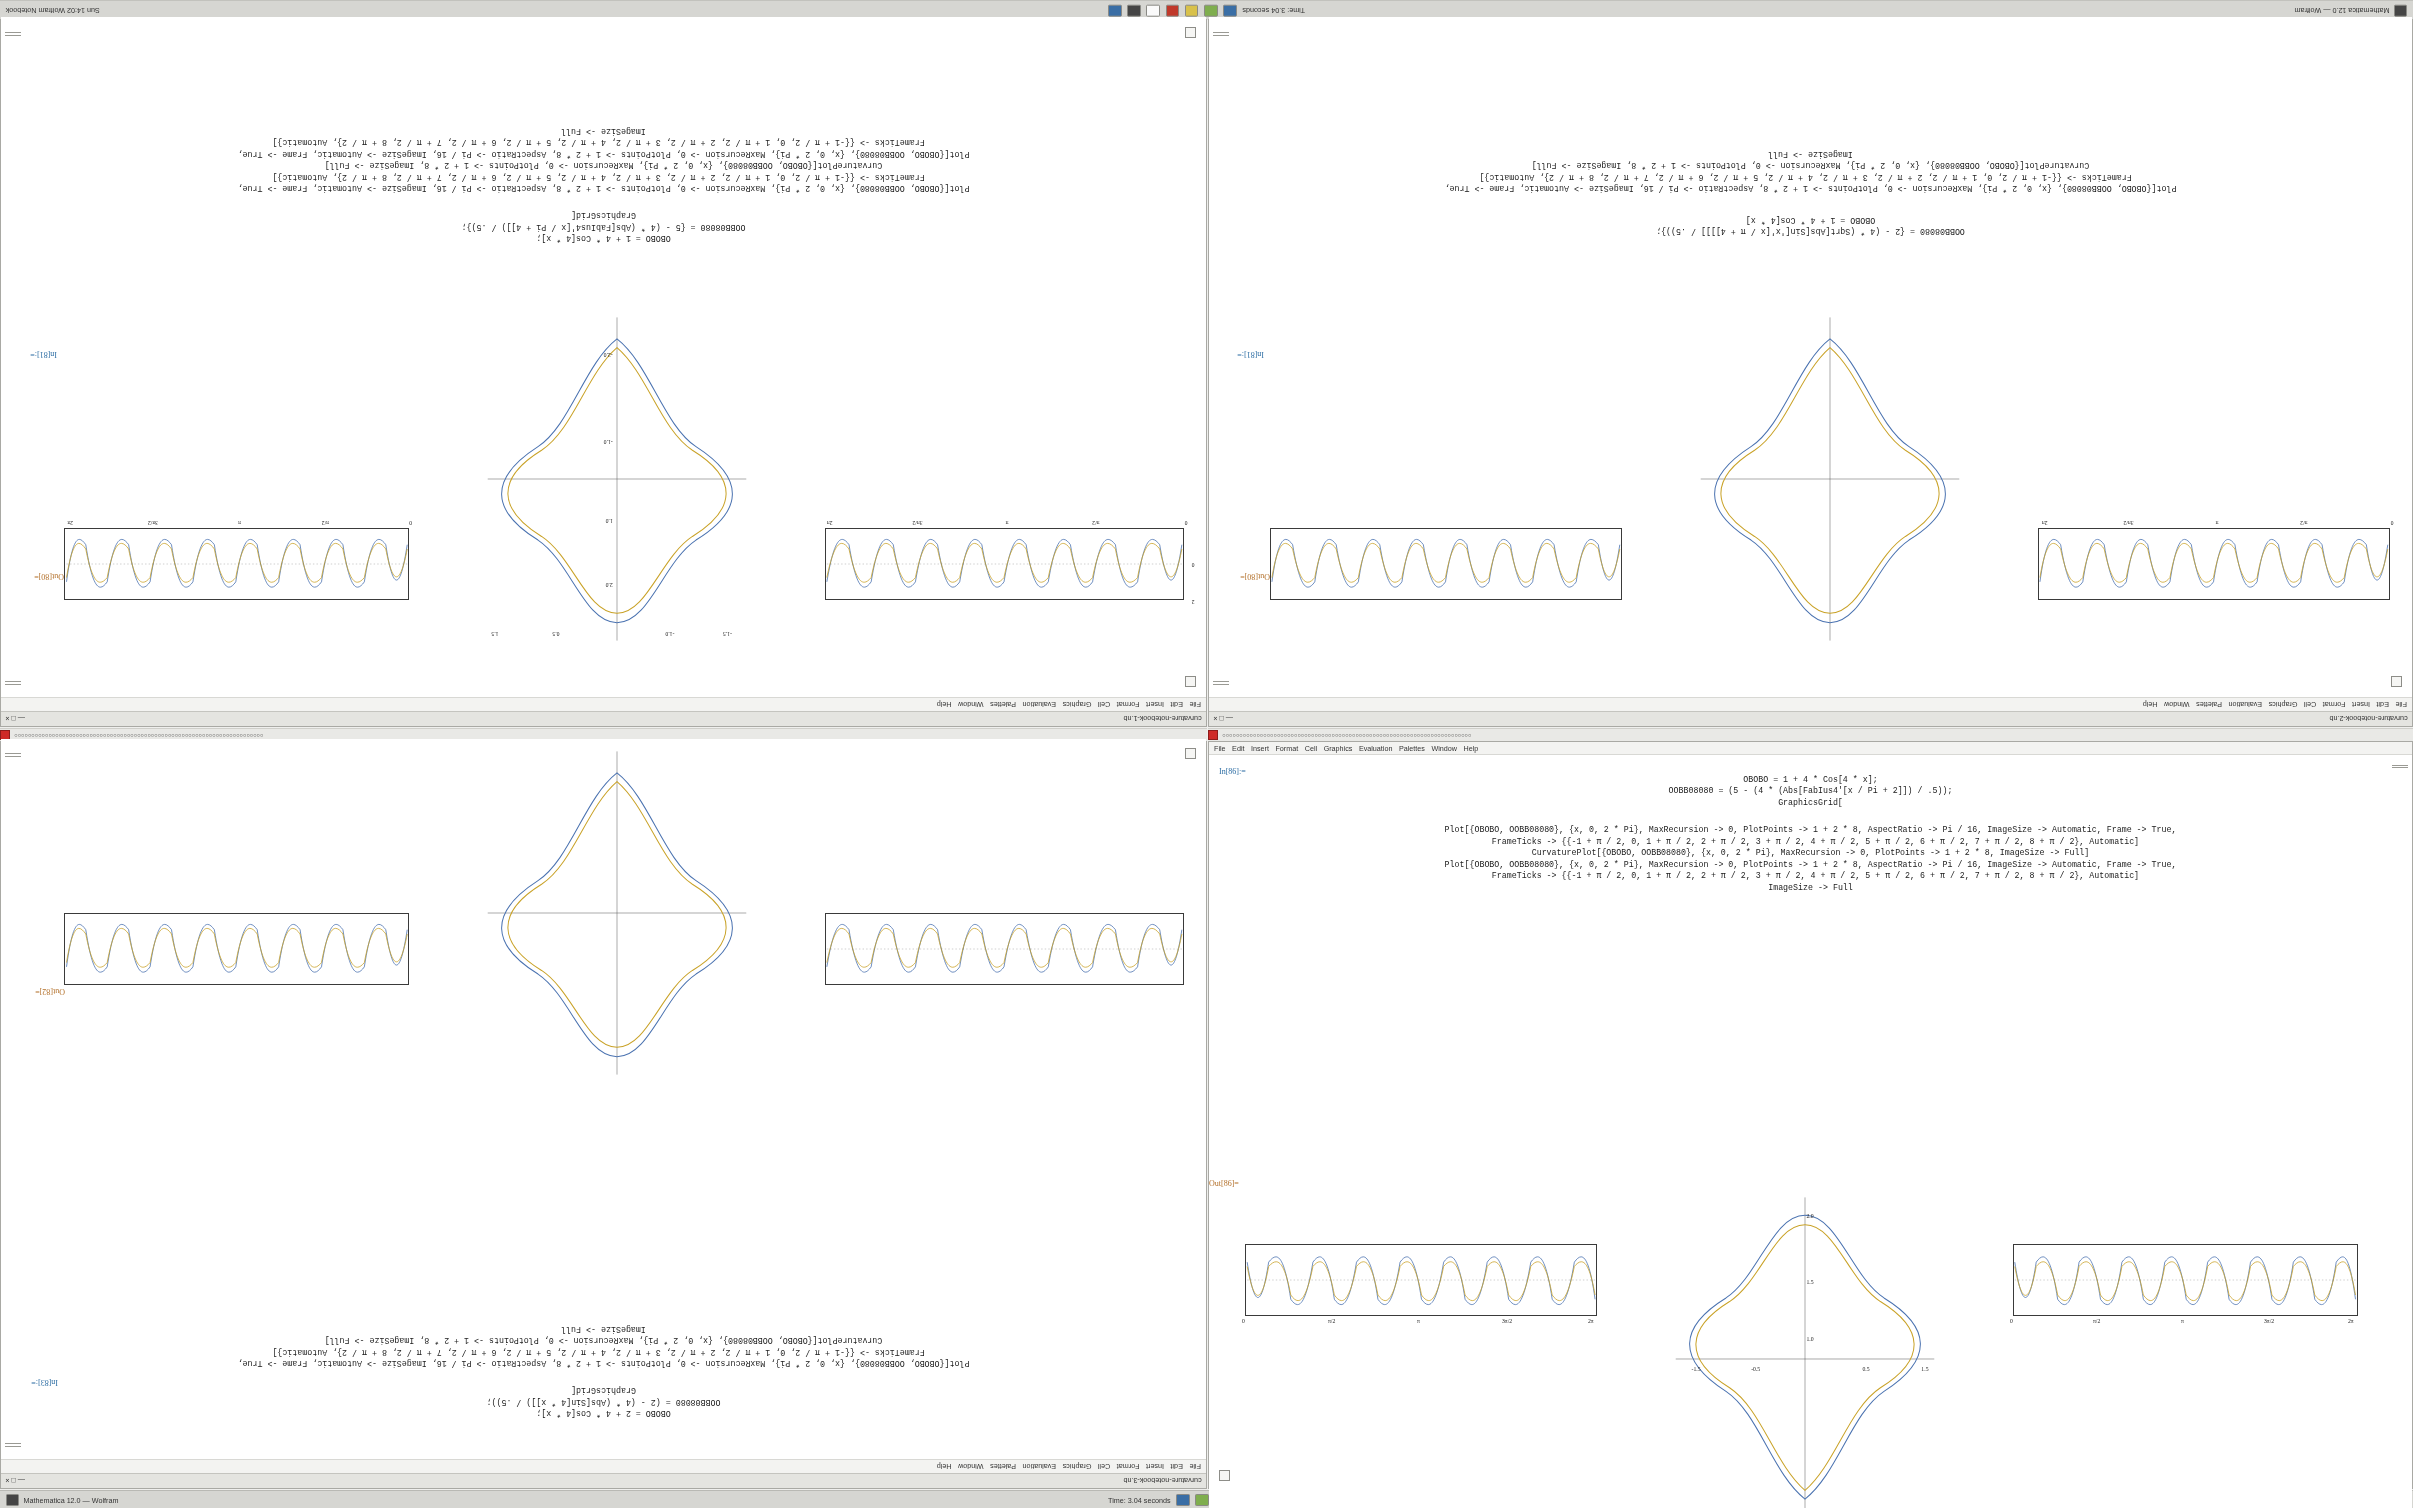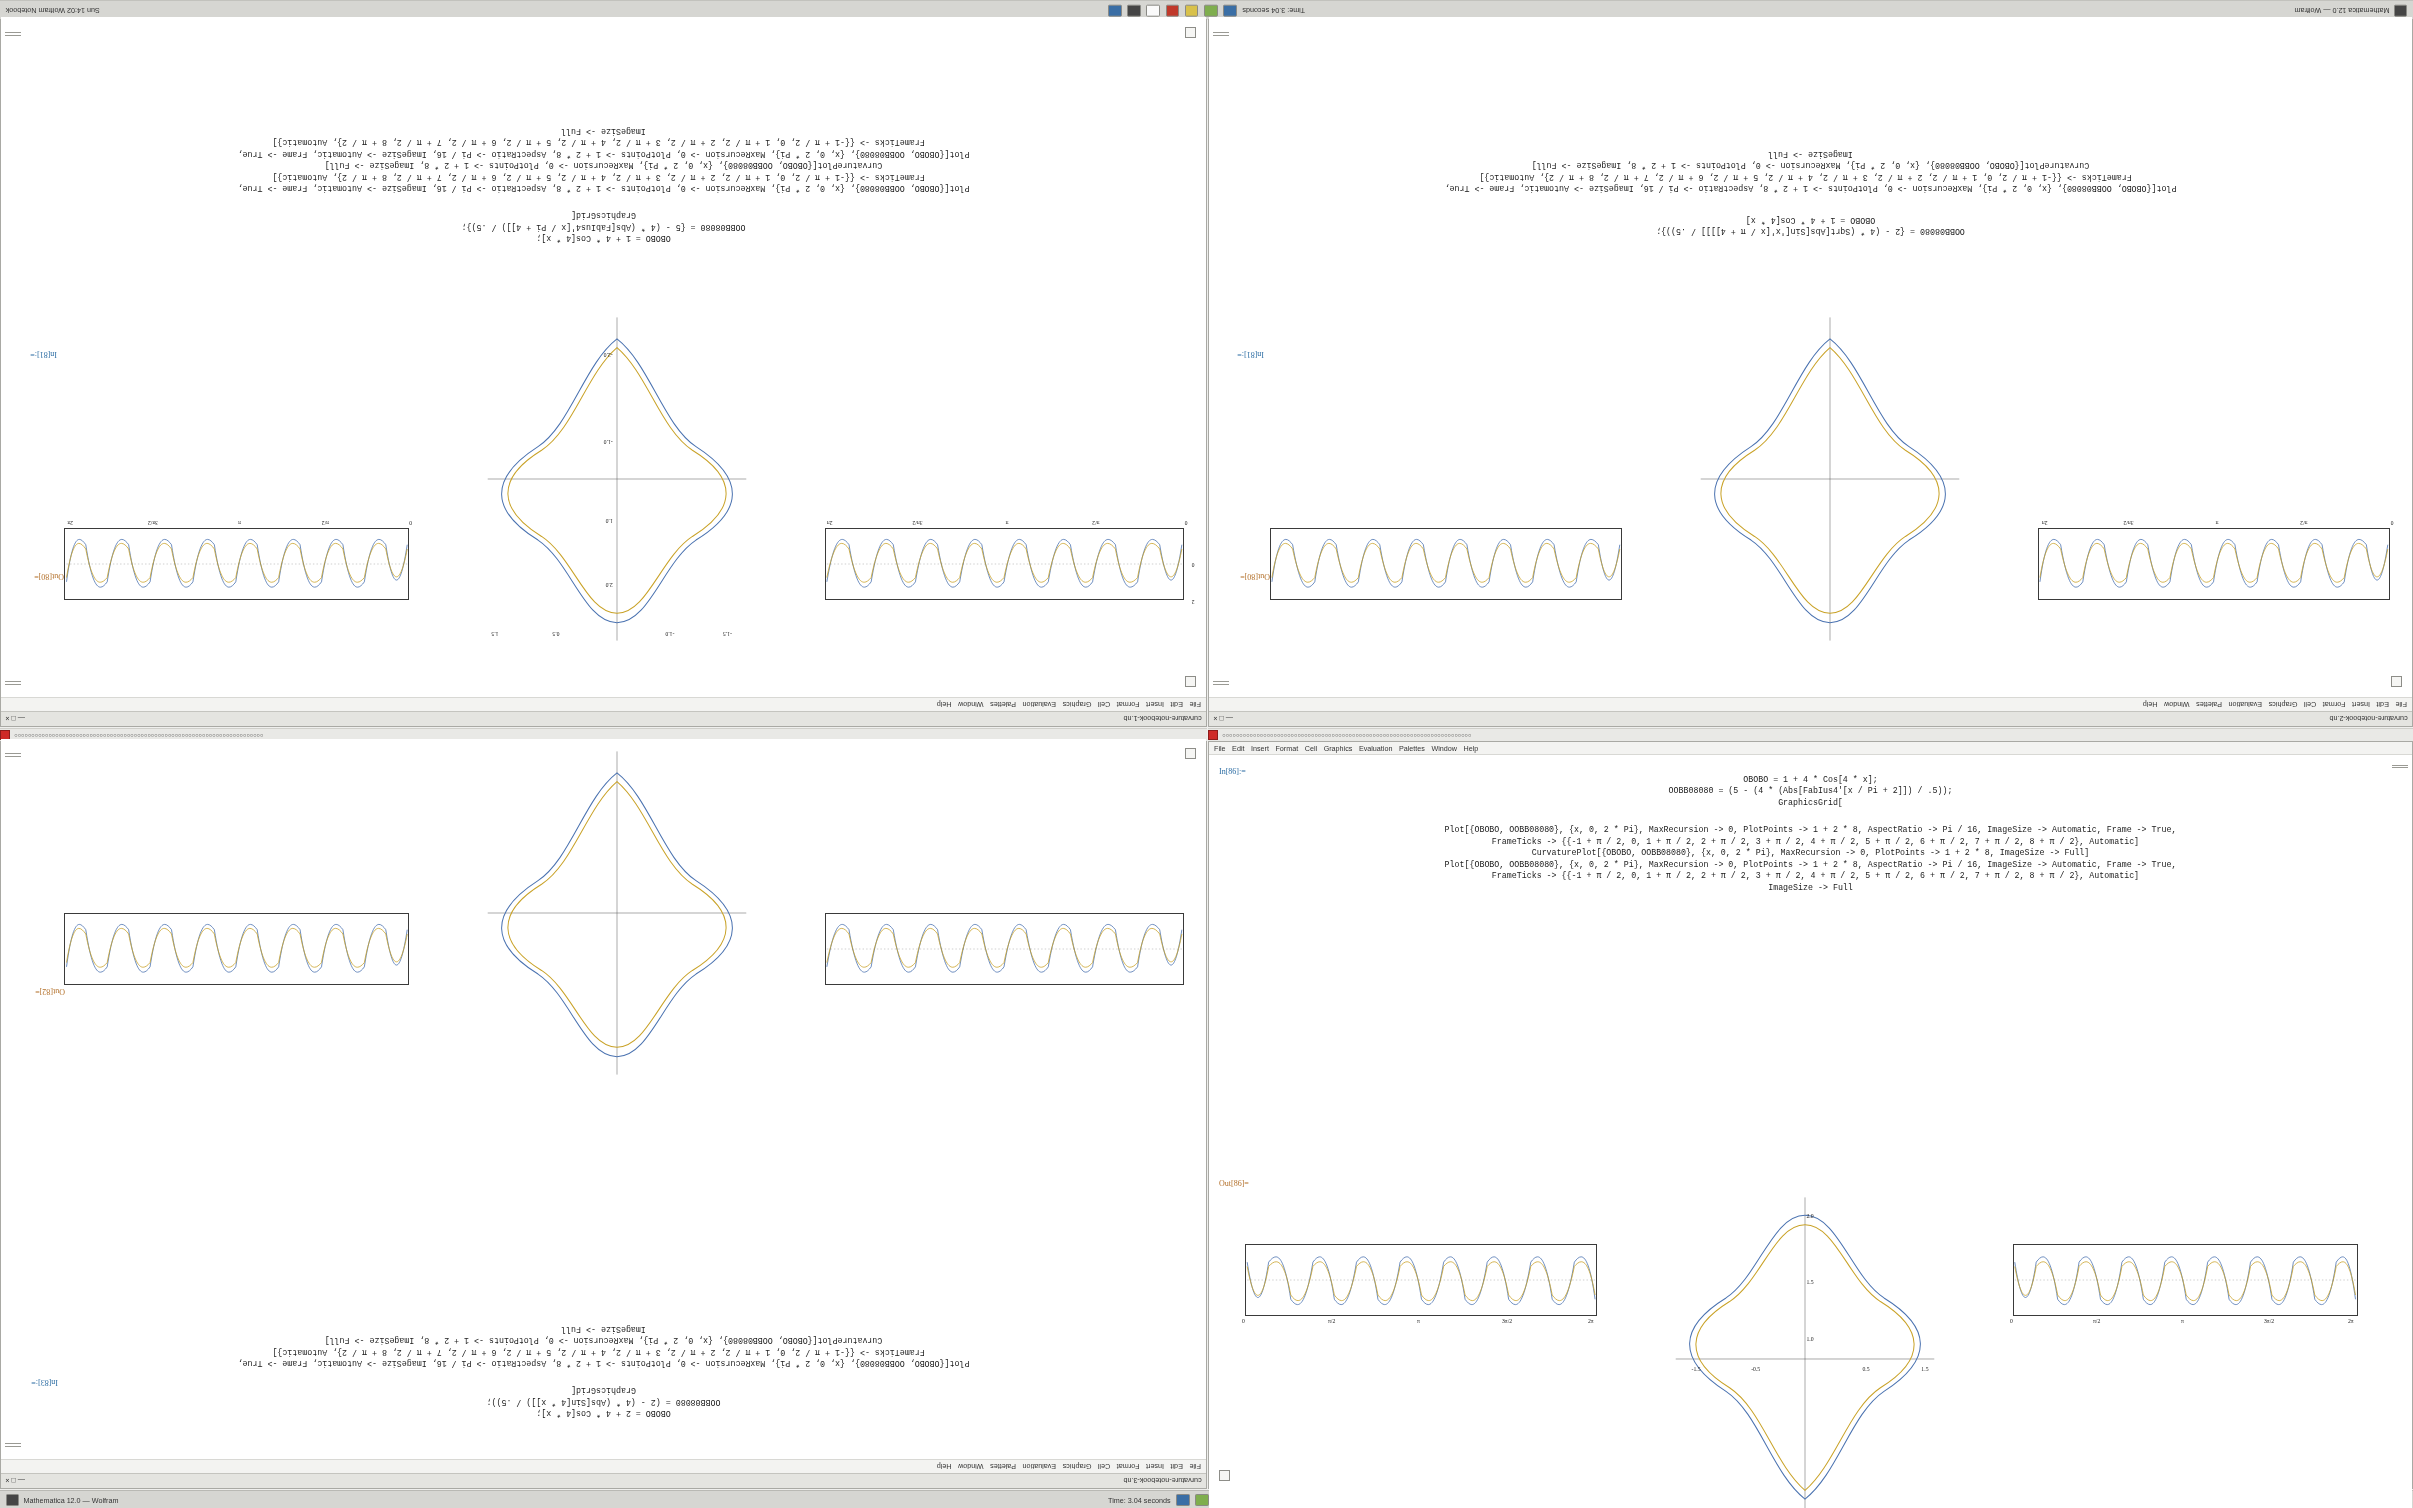--- a/index.html
+++ b/index.html
@@ -383,21 +383,21 @@
       <span>Cell</span>
       <span>Graphics</span>
       <span>Evaluation</span>
       <span>Palettes</span>
       <span>Window</span>
       <span>Help</span>
     </div>
     <div class="nbwrap" style="height:885px;">
       <div class="nb">
         <div class="in-label" style="left:10px;top:11.5px;">In[86]:=</div>
-        <div class="out-label" style="left:10px;top:424px;">Out[86]=</div>
+        <div class="out-label" style="left:0;top:424px;">Out[86]=</div>
 
         <div class="cellgroup" style="top:18.7px;">
           <div class="code">OBOBO = 1 + 4 * Cos[4 * x];</div>
           <div class="code">OOBB08080 = (5 - (4 * (Abs[FabIus4'[x / Pi + 2]]) / .5));</div>
           <div class="code">GraphicsGrid[</div>
         </div>
         <div class="cellgroup" style="top:69px;">
           <div class="code">Plot[{OBOBO, OOBB08080}, {x, 0, 2 * Pi}, MaxRecursion -&gt; 0, PlotPoints -&gt; 1 + 2 * 8, AspectRatio -&gt; Pi / 16, ImageSize -&gt; Automatic, Frame -&gt; True,</div>
           <div class="code">  FrameTicks -&gt; {{-1 + π / 2, 0, 1 + π / 2, 2 + π / 2, 3 + π / 2, 4 + π / 2, 5 + π / 2, 6 + π / 2, 7 + π / 2, 8 + π / 2}, Automatic]</div>
           <div class="code">CurvaturePlot[{OBOBO, OOBB08080}, {x, 0, 2 * Pi}, MaxRecursion -&gt; 0, PlotPoints -&gt; 1 + 2 * 8, ImageSize -&gt; Full]</div>

